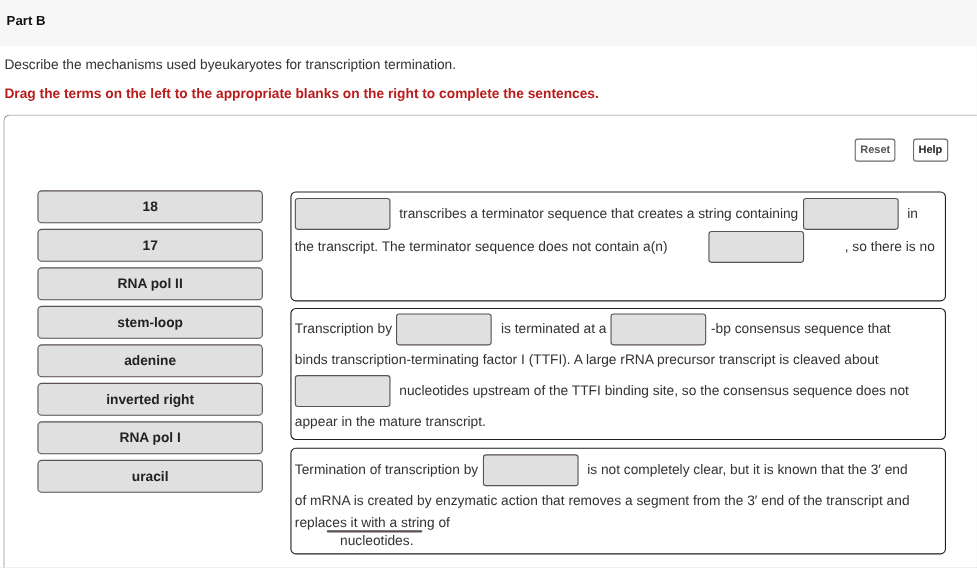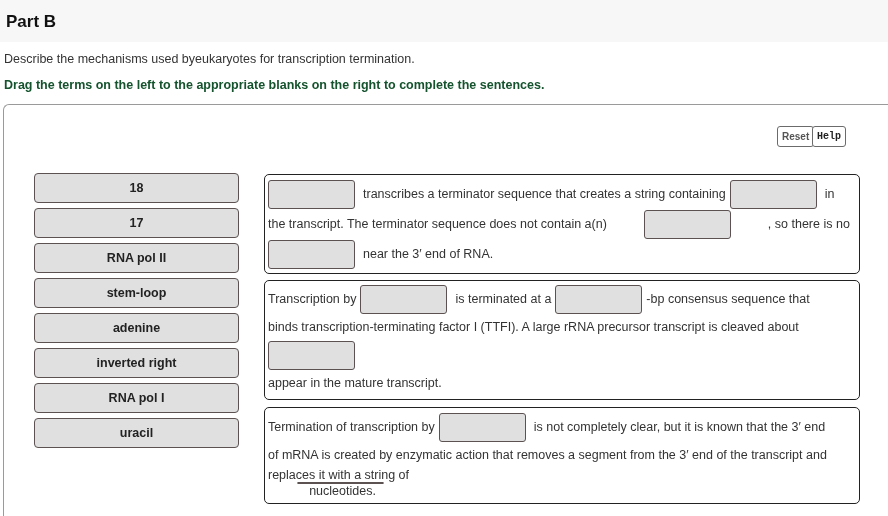--- a/index.html
+++ b/index.html
@@ -4,43 +4,43 @@
 <style>
   * { box-sizing: border-box; margin: 0; padding: 0; }
   html, body { width: 888px; height: 516px; overflow: hidden; background: #ffffff; }
   body { font-family: "Liberation Sans", sans-serif; color: #222; position: relative; }
 
   .part-header {
     position: absolute; left: 0; top: 0; width: 888px; height: 42px;
     background: #f7f7f7;
   }
   .part-title {
-    position: absolute; left: 6px; top: 12px; font-size: 17px; font-weight: bold; color: #111;
+    position: absolute; left: 6px; top: 12px; font-size: 12px; font-weight: bold; color: #111;
   }
   .instruction-1 {
     position: absolute; left: 4px; top: 52px; font-size: 12.5px; color: #333;
   }
   .instruction-2 {
-    position: absolute; left: 4px; top: 78px; font-size: 12.5px; font-weight: bold; color: #14532d;
+    position: absolute; left: 4px; top: 78px; font-size: 12.5px; font-weight: bold; color: #b91c1c;
   }
 
   .work-area {
     position: absolute; left: 3px; top: 104px; width: 900px; height: 430px;
     border: 1px solid #9a9a9a; border-radius: 6px 0 0 0;
     border-right: none; border-bottom: none;
   }
 
   .tool-btn {
     position: absolute; top: 126px; height: 21px;
     border: 1px solid #6b6b6b; border-radius: 3px; background: #fff;
     font-family: "Liberation Sans", sans-serif; font-size: 10px; font-weight: bold;
     color: #333; padding: 0 4px; line-height: 19px; cursor: pointer;
   }
   .reset-btn { left: 777px; color: #555; }
-  .help-btn { left: 812px; color: #222; font-family: Liberation Mono, monospace; }
+  .help-btn { left: 830px; color: #222; }
 
   .term-list { position: absolute; left: 34px; top: 173px; width: 206px; }
   .term {
     width: 205px; height: 30px; margin-bottom: 5px;
     background: #e0e0e0; border: 1.5px solid #5c5252; border-radius: 4px;
     font-size: 12.5px; font-weight: bold; color: #222;
     display: flex; align-items: center; justify-content: center;
     cursor: grab;
   }
 
@@ -92,39 +92,36 @@
     <span class="blank"></span>
     <span class="t" style="margin-left:8px;">transcribes a terminator sequence that creates a string containing</span>
     <span class="blank" style="margin-left:4px;"></span>
     <span class="t" style="margin-left:8px;">in</span>
   </div>
   <div class="line" style="top:34px; left:3px;gap:33px;">
     <span class="t">the transcript. The terminator sequence does not contain a(n)</span>
     <span class="blank" style="margin-left:4px;"></span>
     <span class="t" style="margin-left:4px;">, so there is no</span>
   </div>
-  <div class="line" style="top:64px; left:3px;">
-    <span class="blank"></span>
-    <span class="t" style="margin-left:8px;">near the 3′ end of RNA.</span>
-  </div>
 </div>
 
 <div class="sentence-box box-2">
   <div class="line" style="top:3px; left:3px;">
     <span class="t">Transcription by</span>
     <span class="blank" style="margin-left:4px;"></span>
     <span class="t" style="margin-left:8px;">is terminated at a</span>
     <span class="blank" style="margin-left:4px;"></span>
     <span class="t" style="margin-left:4px;">-bp consensus sequence that</span>
   </div>
   <div class="line" style="top:31px; left:3px;">
     <span class="t">binds transcription-terminating factor I (TTFI). A large rRNA precursor transcript is cleaved about</span>
   </div>
   <div class="line" style="top:59px; left:3px;">
     <span class="blank"></span>
+    <span class="t" style="margin-left:8px;">nucleotides upstream of the TTFI binding site, so the consensus sequence does not</span>
   </div>
   <div class="line" style="top:87px; left:3px;">
     <span class="t">appear in the mature transcript.</span>
   </div>
 </div>
 
 <div class="sentence-box box-3">
   <div class="line" style="top:4px; left:3px;">
     <span class="t">Termination of transcription by</span>
     <span class="blank" style="margin-left:4px;"></span>

